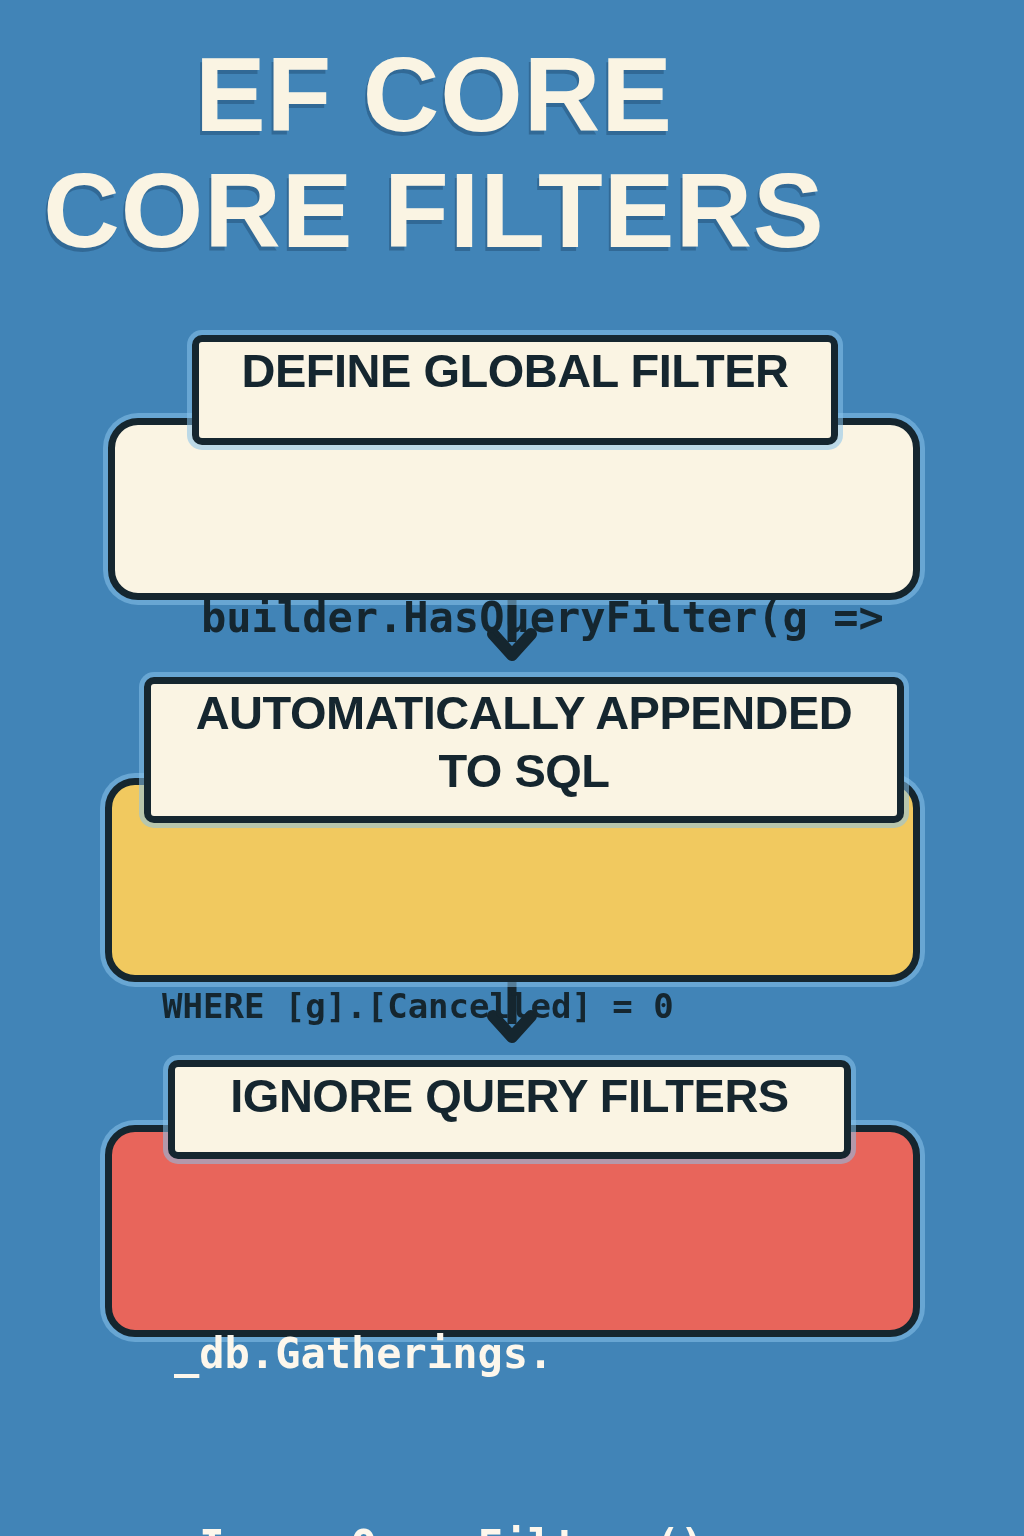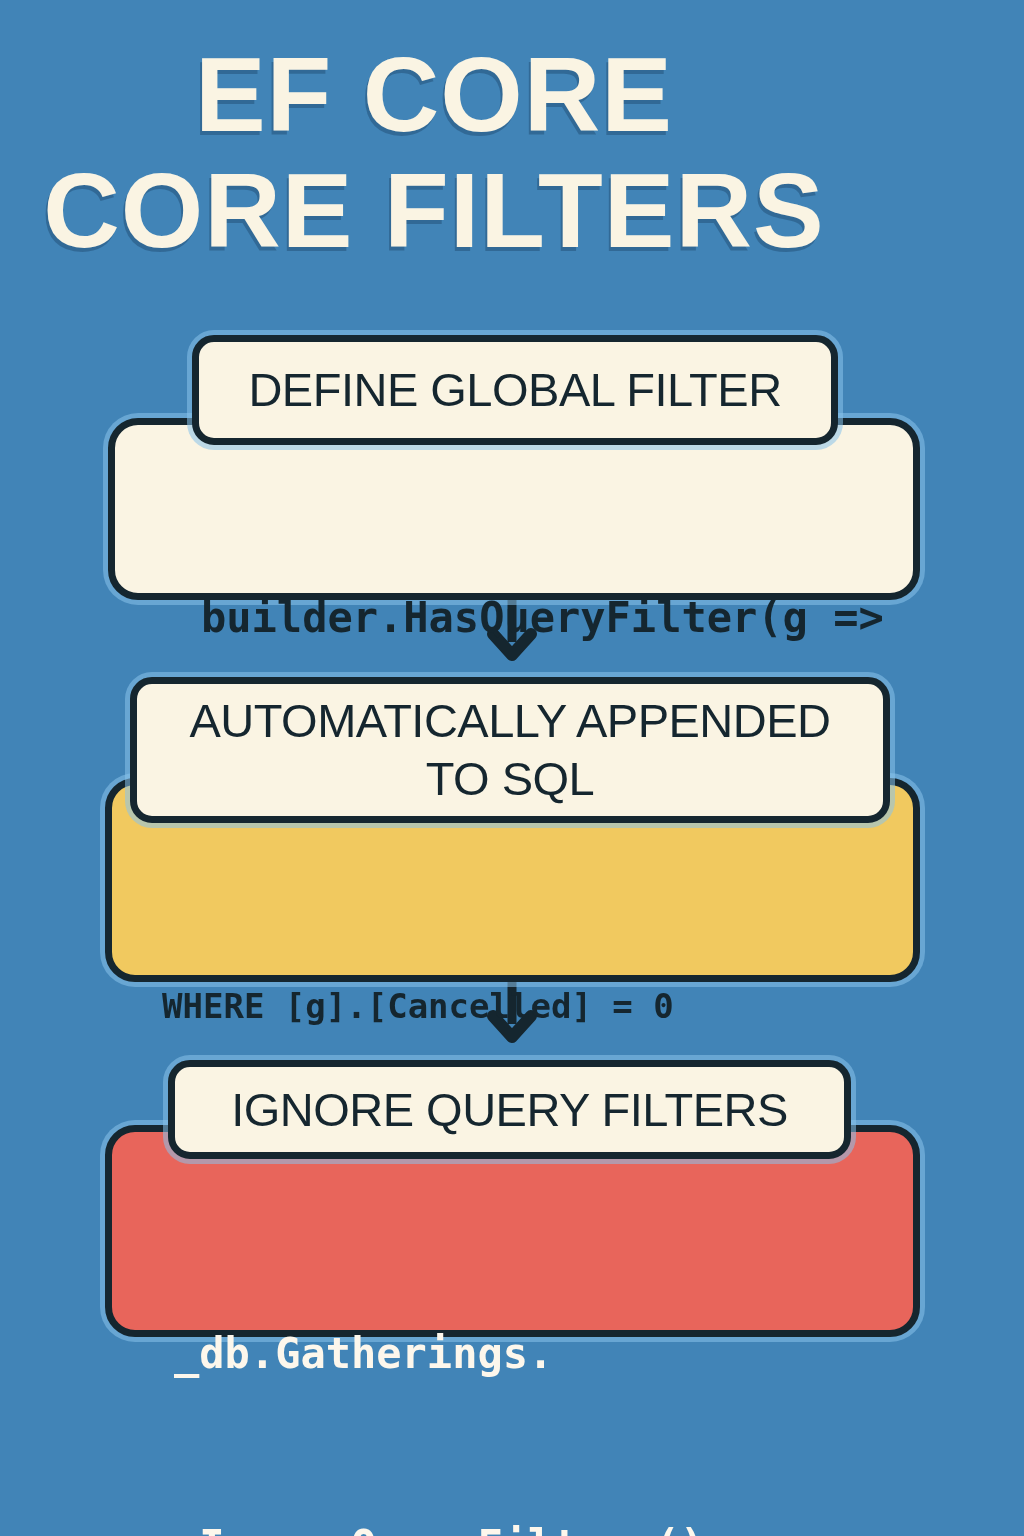--- a/index.html
+++ b/index.html
@@ -28,29 +28,28 @@
     font-size:106px;
     line-height:116px;
     letter-spacing:1px;
     text-shadow:-2px 4px 0 rgba(32,73,110,.45);
   }
   .title span{display:block;}
   .pill{
     position:absolute;
     background:var(--cream);
     border:7px solid var(--ink);
-    border-radius:22px;
+    border-radius:10px;
     box-shadow:0 0 0 5px var(--halo);
     display:flex;
     flex-direction:column;
     align-items:center;
-    justify-content:center;
     text-align:center;
     color:var(--ink);
-    font-weight:400;
+    font-weight:700;
     font-size:47px;
     line-height:58px;
     letter-spacing:-.5px;
     z-index:2;
   }
   .box{
     position:absolute;
     border:7px solid var(--ink);
     border-radius:30px;
     box-shadow:0 0 0 5px var(--halo);
@@ -66,21 +65,21 @@
   .box-yellow{background:var(--yellow);}
   .box-red{background:var(--red);padding-left:8px;}
   .box-red .code{color:var(--code-on-red);}
 
   #body1{left:108px; top:418px; width:812px; height:182px;padding-left:32px;}
   #body1 .code{padding:48px 0 0 54px; font-size:42px; line-height:58px;}
   #pill1{left:192px; top:335px; width:646px; height:110px;}
 
   #body2{left:105px; top:778px; width:815px; height:204px;}
   #body2 .code{padding:64px 0 0 50px; font-size:34px; line-height:63px; font-weight:700;}
-  #head2{left:130px; top:677px; width:760px; height:146px;}
+  #head2{left:144px; top:677px; width:760px; height:146px;}
 
   #body3{left:105px; top:1125px; width:815px; height:212px;}
   #body3 .code{padding:62px 0 0 54px; font-size:42px; line-height:64px;}
   #pill3{left:168px; top:1060px; width:683px; height:99px;}
 
   .arrow{
     position:absolute;
     left:512px;
     transform:translateX(-50%);
     z-index:0;

